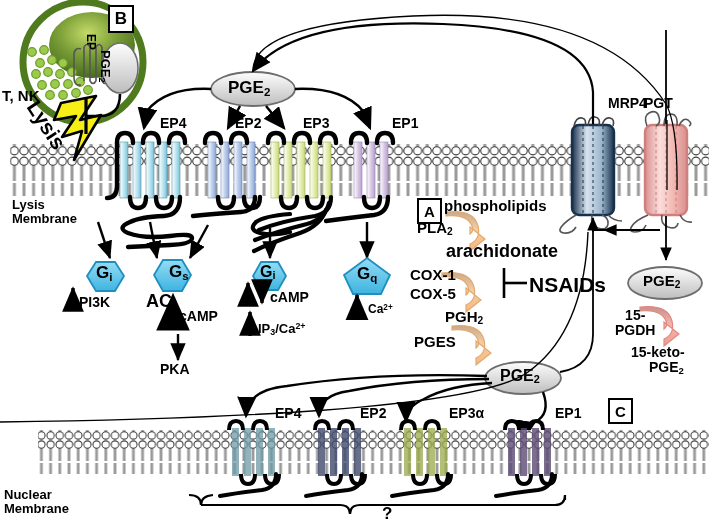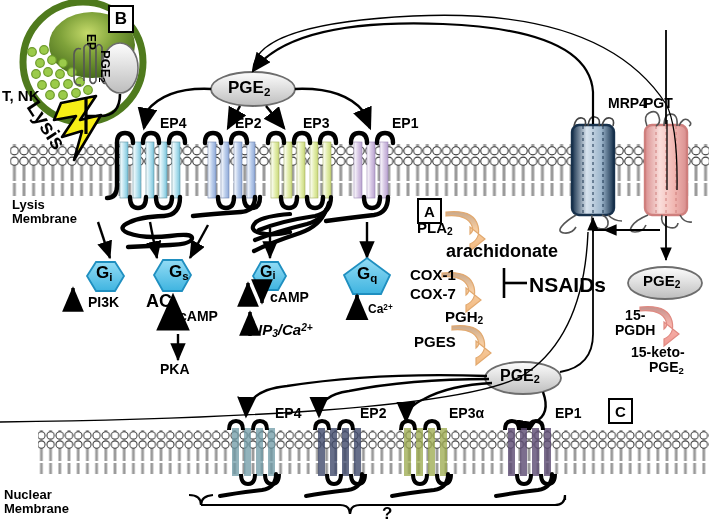--- a/index.html
+++ b/index.html
@@ -437,53 +437,56 @@
 <div class="lbl" style="left:169px;top:263px;font-size:17px;">
   <span>G</span><sub>s</sub>
 </div>
 <div class="lbl" style="left:260px;top:264px;font-size:16px;">
   <span>G</span><sub>i</sub>
 </div>
 <div class="lbl" style="left:357px;top:265px;font-size:17px;">
   <span>G</span><sub>q</sub>
 </div>
 
-<div class="lbl" style="left:79px;top:295px;font-size:14px;margin-left:9px;">
+<div class="lbl" style="left:79px;top:295px;font-size:14px;">
   <span>PI3K</span>
 </div>
 <div class="lbl" style="left:146px;top:292px;font-size:18px;">
   <span>AC</span>
 </div>
 <div class="lbl" style="left:179px;top:309px;font-size:14px;">
   <span>cAMP</span>
 </div>
 <div class="lbl" style="left:160px;top:362px;font-size:14px;">
   <span>PKA</span>
 </div>
 <div class="lbl" style="left:270px;top:290px;font-size:14px;">
   <span>cAMP</span>
 </div>
-<div class="lbl" style="left:258px;top:322px;font-size:15px;font-style:italic;">
+<div class="lbl" style="left:258px;top:322px;font-size:13px;">
   <span>IP</span><sub>3</sub><span>/Ca</span><sup>2+</sup>
 </div>
 <div class="lbl" style="left:368px;top:303px;font-size:12px;">
   <span>Ca</span><sup>2+</sup>
 </div>
 
+<div class="lbl" style="left:444px;top:198px;font-size:15px;">
+  <span>phospholipids</span>
+</div>
 <div class="lbl" style="left:417px;top:220px;font-size:15px;">
   <span>PLA</span><sub>2</sub>
 </div>
 <div class="lbl" style="left:446px;top:242px;font-size:18px;">
   <span>arachidonate</span>
 </div>
 <div class="lbl" style="left:410px;top:267px;font-size:15px;">
   <span>COX-1</span>
 </div>
 <div class="lbl" style="left:410px;top:286px;font-size:15px;">
-  <span>COX-7</span>
+  <span>COX-5</span>
 </div>
 <div class="lbl" style="left:529px;top:274px;font-size:21px;">
   <span>NSAIDs</span>
 </div>
 <div class="lbl" style="left:445px;top:309px;font-size:15px;">
   <span>PGH</span><sub>2</sub>
 </div>
 <div class="lbl" style="left:414px;top:334px;font-size:15px;">
   <span>PGES</span>
 </div>

